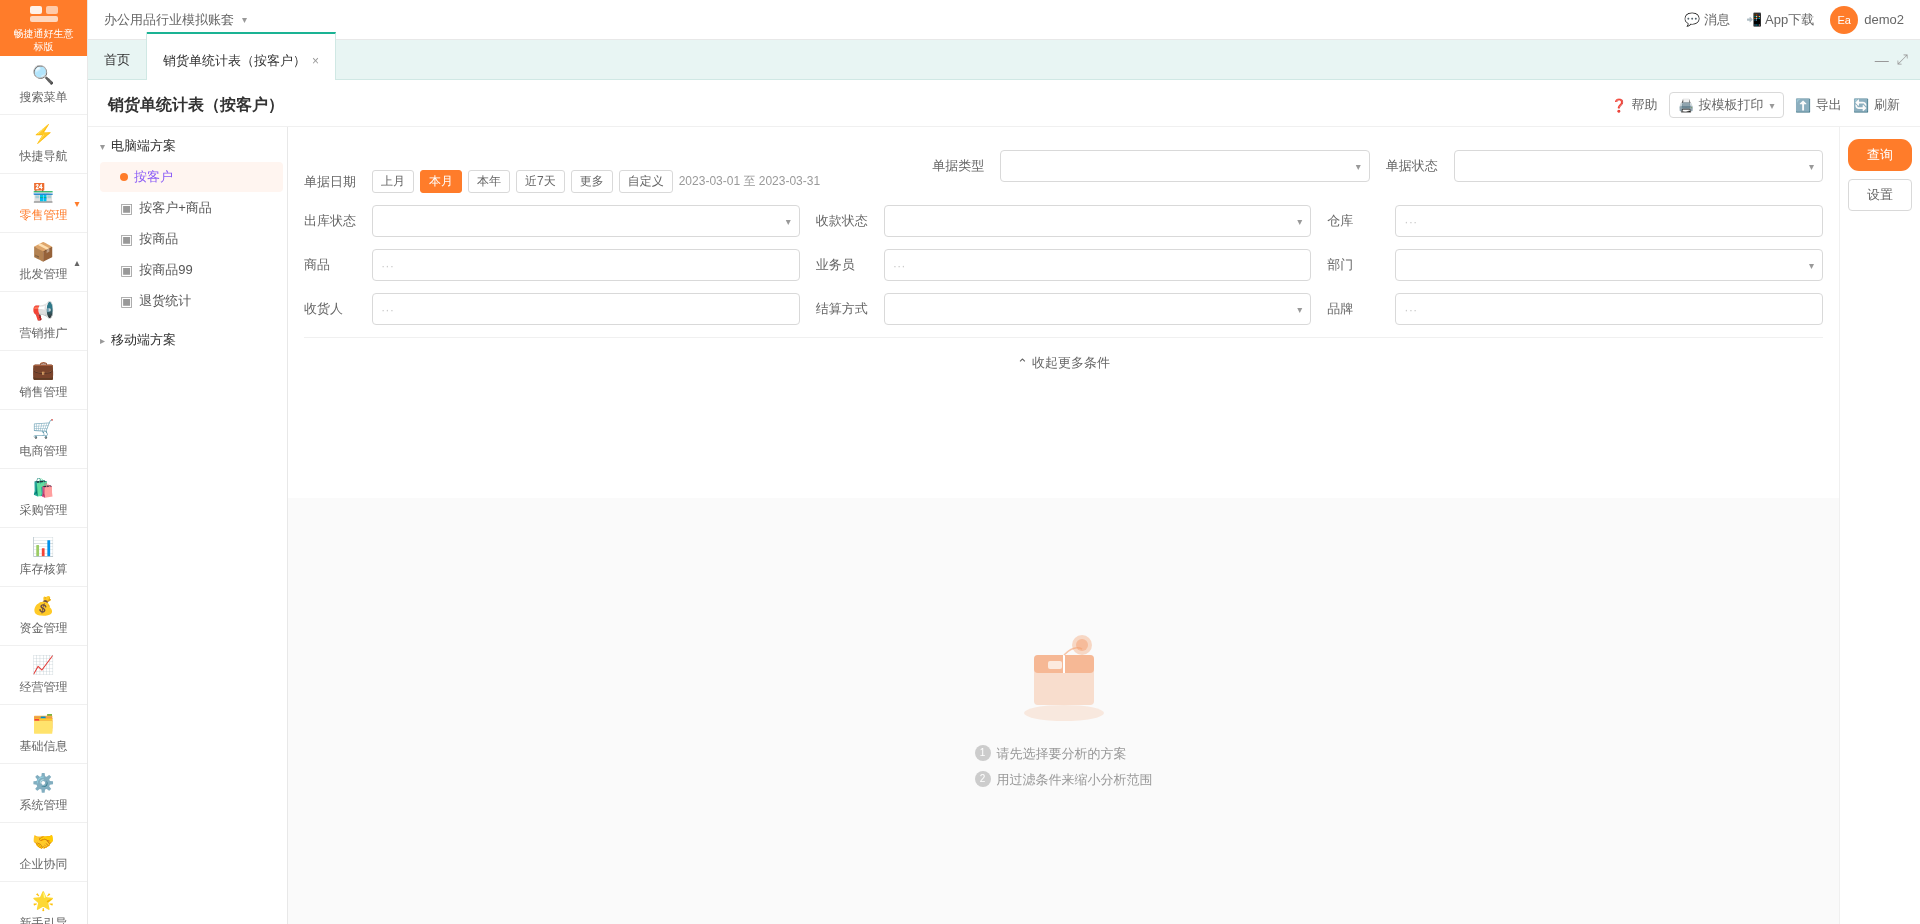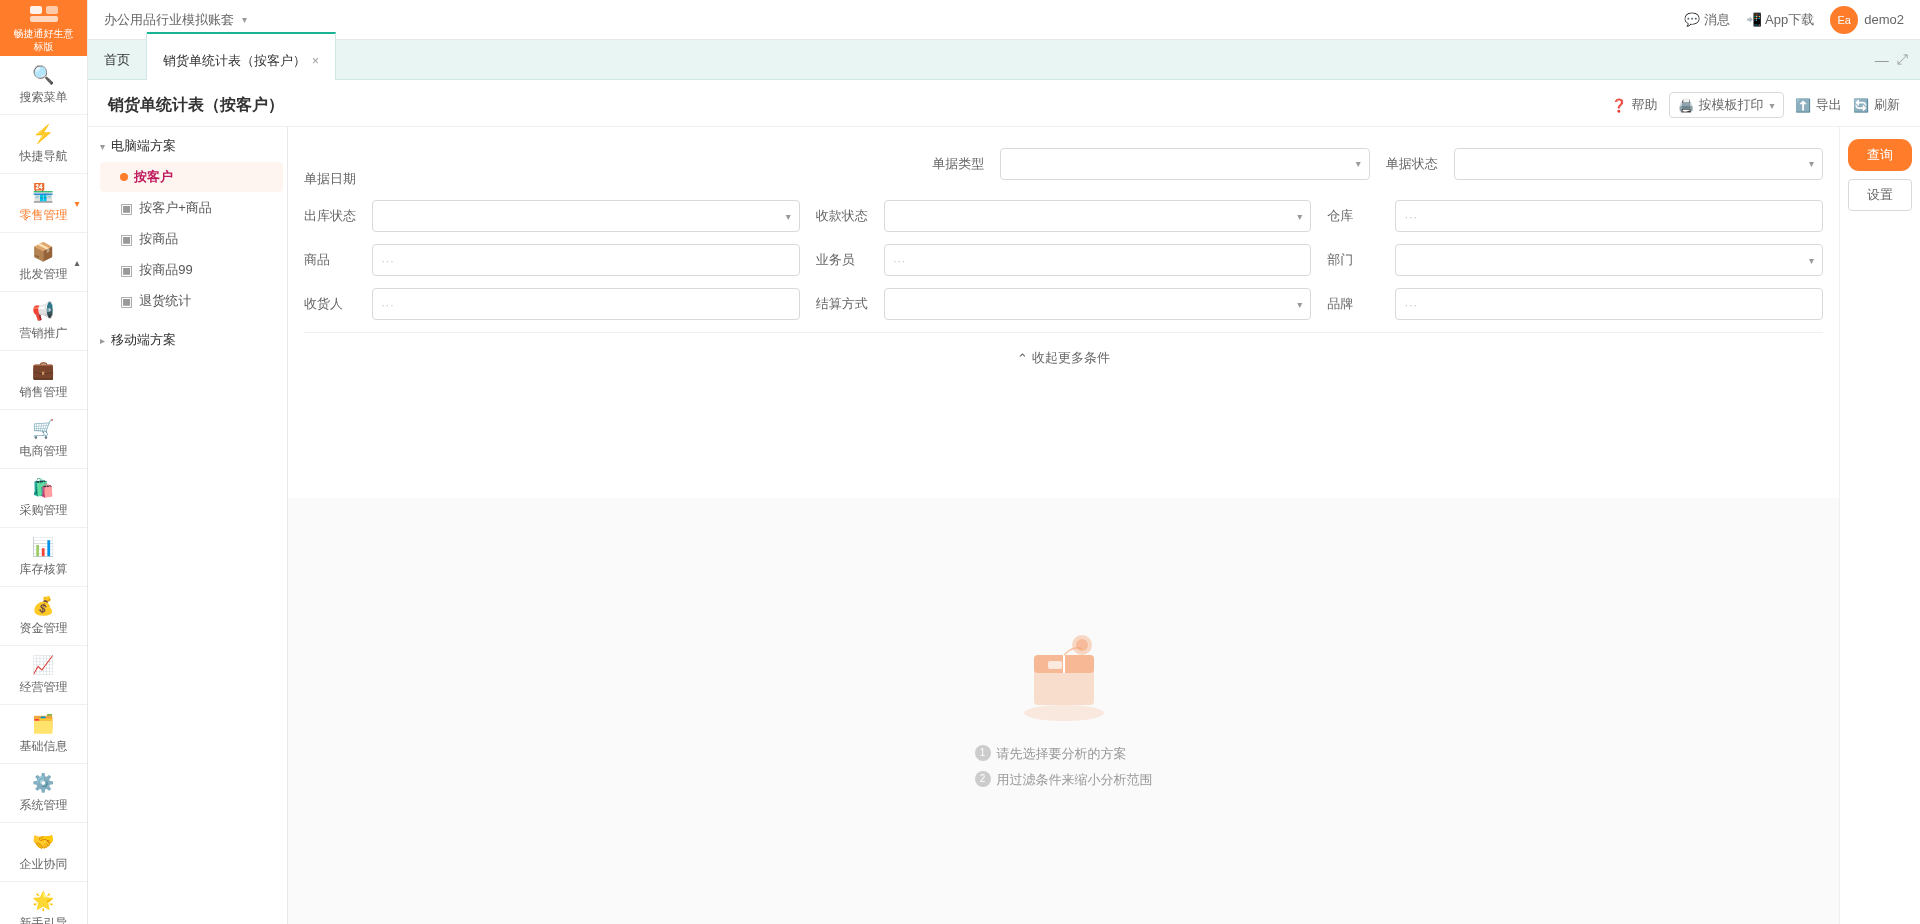--- a/index.html
+++ b/index.html
@@ -178,22 +178,21 @@
       align-items: center;
       gap: 6px;
       font-size: 13px;
       color: #555;
       cursor: pointer;
       border-radius: 4px;
       margin: 1px 4px;
     }
     .scheme-item.active {
       background: #fff5f0;
-      color: #be185d;
-      font-weight: bold;
+      color: #8b5cf6;
     }
     .scheme-item .item-icon { font-size: 14px; color: #999; }
     .scheme-item .active-dot {
       width: 8px; height: 8px; border-radius: 50%; background: #ff7c2a; flex-shrink: 0;
     }
 
     
     .filter-area {
       flex: 1;
       background: #fff;
@@ -536,20 +535,29 @@
         </div>
       </div>
 
       <div style="flex:1; display:flex; flex-direction:column; overflow:hidden;">
 
         <div class="filter-area">
 
           <div class="filter-row">
             <div class="filter-field" style="flex:1.4;margin-top:31px;">
               <span class="label">单据日期</span>
+              <div class="date-filter">
+                <button class="date-btn">上月</button>
+                <button class="date-btn active">本月</button>
+                <button class="date-btn">本年</button>
+                <button class="date-btn">近7天</button>
+                <button class="date-btn">更多</button>
+                <button class="date-btn">自定义</button>
+                <span class="date-range">2023-03-01 至 2023-03-31</span>
+              </div>
             </div>
             <div class="filter-field">
               <span class="label">单据类型</span>
               <div class="filter-input">
                 <span></span>
                 <span class="chevron">▾</span>
               </div>
             </div>
             <div class="filter-field">
               <span class="label">单据状态</span>

